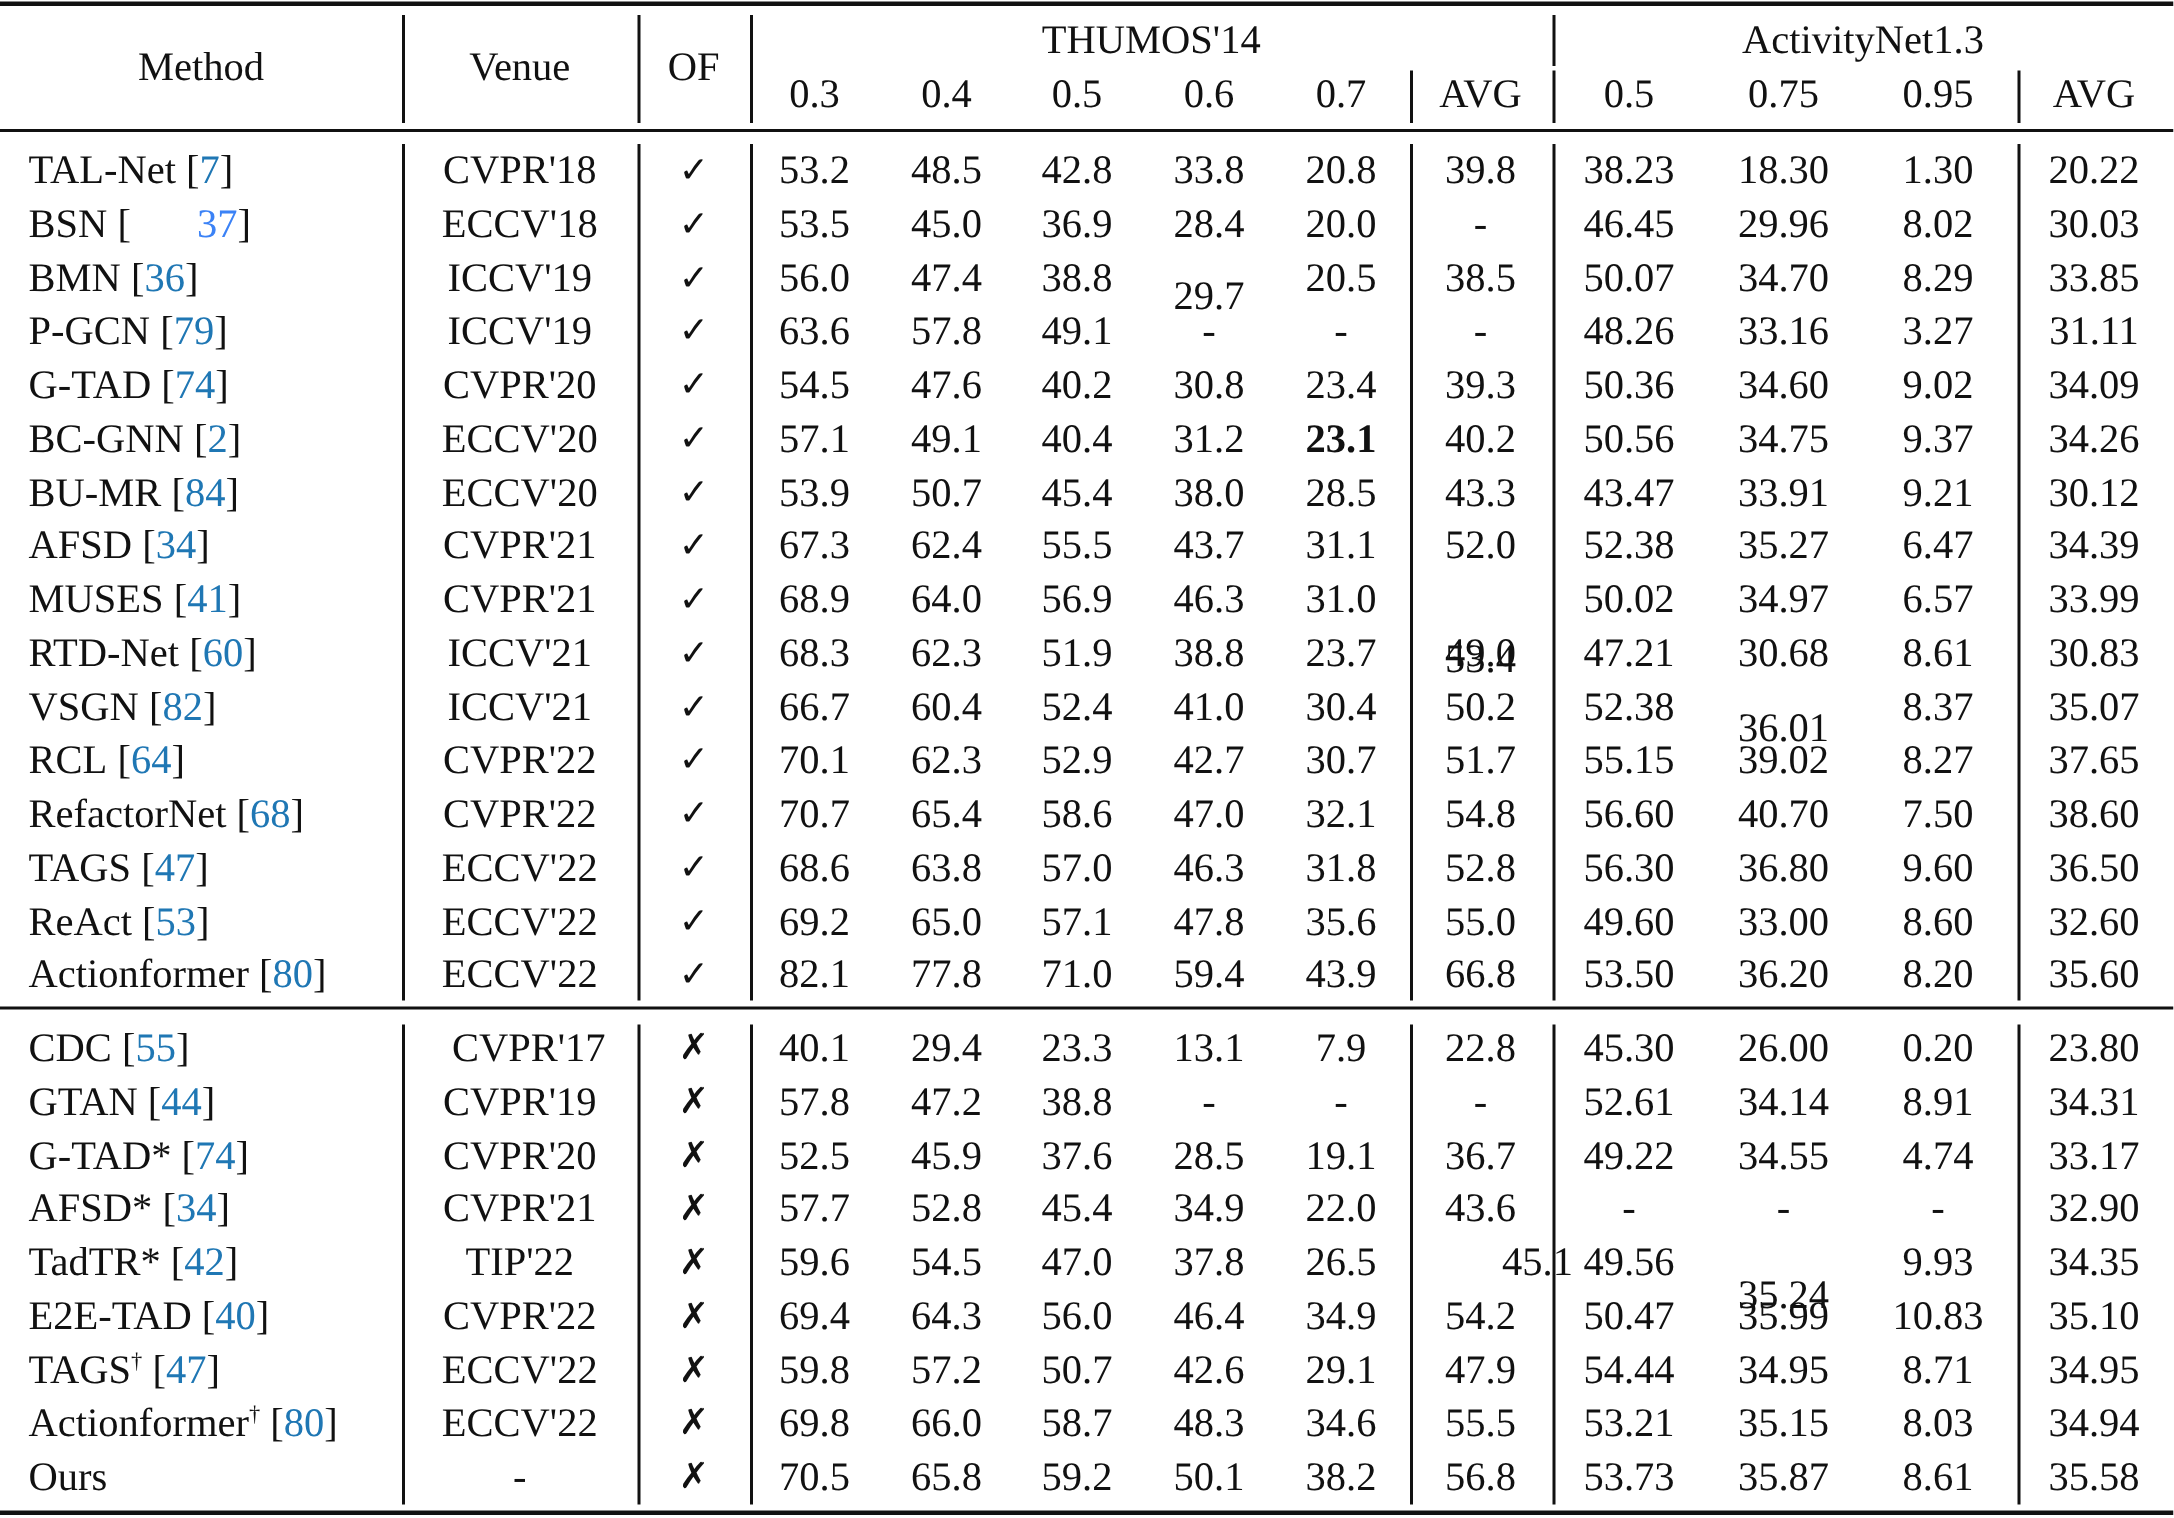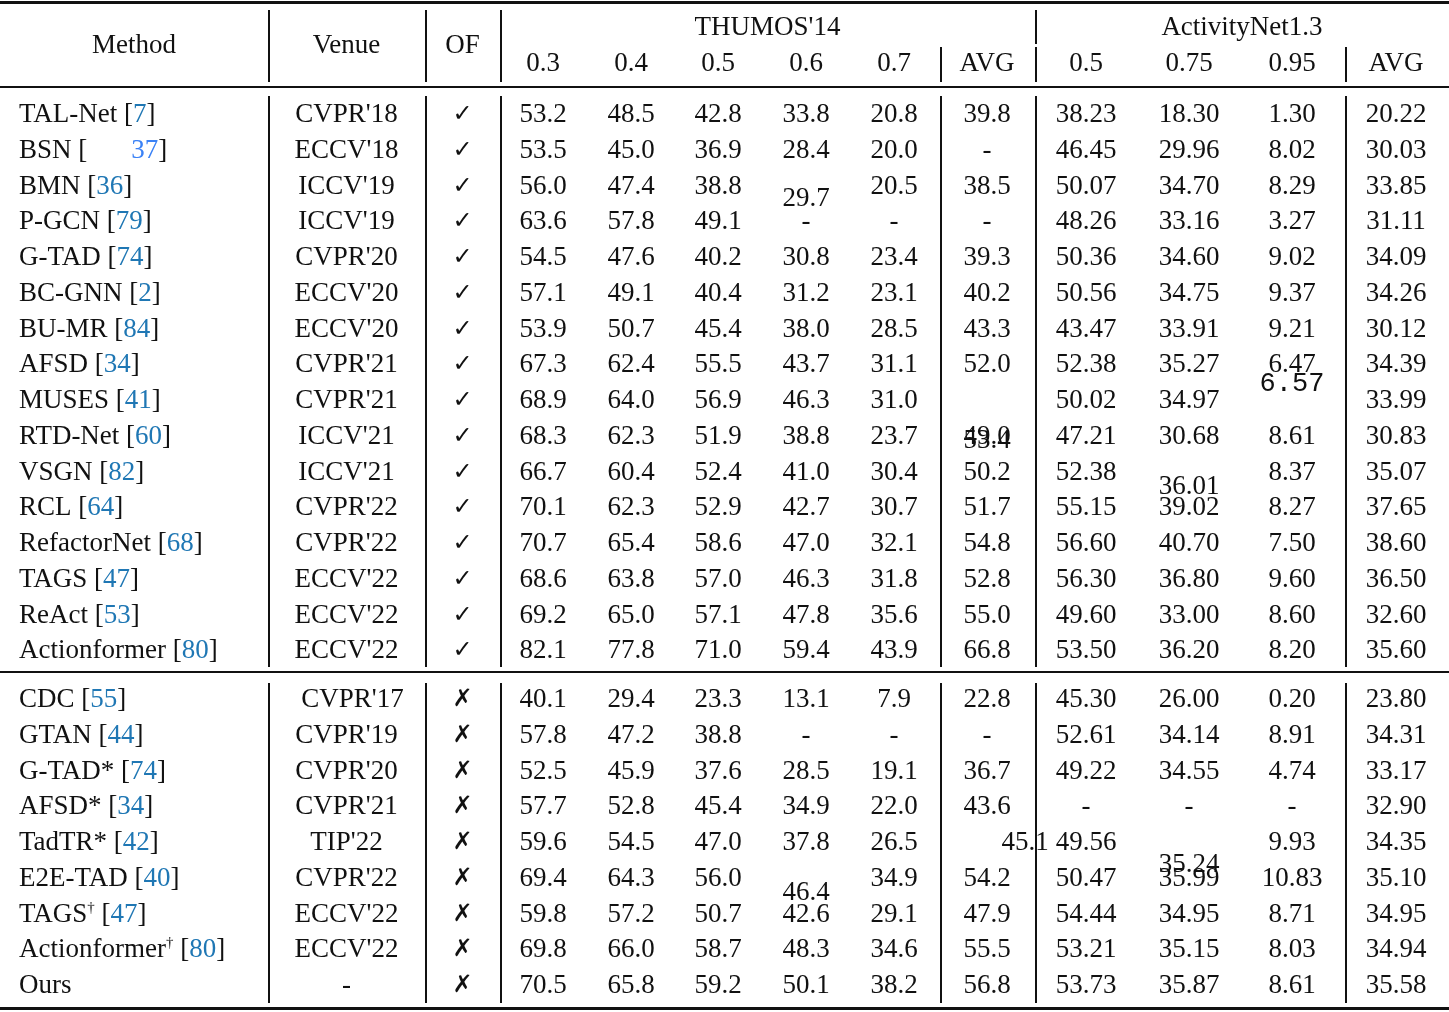--- a/index.html
+++ b/index.html
@@ -150,21 +150,21 @@
         <div class="cell" style="left: 1341px; width: 110px; top: 240px;">34.09</div>
       </div>
       <div>
         <div class="cell left" style="left: 19px; width: 248px; top: 275.75px;"><span>BC-GNN</span><span>&nbsp;[</span><span class="ref" style="color: rgb(31, 119, 180);">2</span><span>]</span></div>
         <div class="cell" style="left: 268px; width: 157px; top: 275.75px;">ECCV'20</div>
         <div class="cell mark" style="left: 425px; width: 75px; top: 275.75px;">✓</div>
         <div class="cell" style="left: 493px; width: 100px; top: 275.75px;">57.1</div>
         <div class="cell" style="left: 581px; width: 100px; top: 275.75px;">49.1</div>
         <div class="cell" style="left: 668px; width: 100px; top: 275.75px;">40.4</div>
         <div class="cell" style="left: 756px; width: 100px; top: 275.75px;">31.2</div>
-        <div class="cell" style="left: 844px; width: 100px; top: 275.75px;">23.1</div>
+        <div class="cell" style="left: 844px; width: 100px; top: 275.75px; font-weight: bold;">23.1</div>
         <div class="cell" style="left: 937px; width: 100px; top: 275.75px;">40.2</div>
         <div class="cell" style="left: 1031px; width: 110px; top: 275.75px;">50.56</div>
         <div class="cell" style="left: 1134px; width: 110px; top: 275.75px;">34.75</div>
         <div class="cell" style="left: 1237px; width: 110px; top: 275.75px;">9.37</div>
         <div class="cell" style="left: 1341px; width: 110px; top: 275.75px;">34.26</div>
       </div>
       <div>
         <div class="cell left" style="left: 19px; width: 248px; top: 311.5px;"><span>BU-MR</span><span>&nbsp;[</span><span class="ref" style="color: rgb(31, 119, 180);">84</span><span>]</span></div>
         <div class="cell" style="left: 268px; width: 157px; top: 311.5px;">ECCV'20</div>
         <div class="cell mark" style="left: 425px; width: 75px; top: 311.5px;">✓</div>
@@ -199,21 +199,21 @@
         <div class="cell" style="left: 268px; width: 157px; top: 383px;">CVPR'21</div>
         <div class="cell mark" style="left: 425px; width: 75px; top: 383px;">✓</div>
         <div class="cell" style="left: 493px; width: 100px; top: 383px;">68.9</div>
         <div class="cell" style="left: 581px; width: 100px; top: 383px;">64.0</div>
         <div class="cell" style="left: 668px; width: 100px; top: 383px;">56.9</div>
         <div class="cell" style="left: 756px; width: 100px; top: 383px;">46.3</div>
         <div class="cell" style="left: 844px; width: 100px; top: 383px;">31.0</div>
         <div class="cell" style="left: 937px; width: 100px; top: 383px; margin-top: 40px;">53.4</div>
         <div class="cell" style="left: 1031px; width: 110px; top: 383px;">50.02</div>
         <div class="cell" style="left: 1134px; width: 110px; top: 383px;">34.97</div>
-        <div class="cell" style="left: 1237px; width: 110px; top: 368px; font-family: Liberation Mono, monospace;">6.57</div>
+        <div class="cell" style="left: 1237px; width: 110px; top: 383px;">6.57</div>
         <div class="cell" style="left: 1341px; width: 110px; top: 383px;">33.99</div>
       </div>
       <div>
         <div class="cell left" style="left: 19px; width: 248px; top: 418.75px;"><span>RTD-Net</span><span>&nbsp;[</span><span class="ref" style="color: rgb(31, 119, 180);">60</span><span>]</span></div>
         <div class="cell" style="left: 268px; width: 157px; top: 418.75px;">ICCV'21</div>
         <div class="cell mark" style="left: 425px; width: 75px; top: 418.75px;">✓</div>
         <div class="cell" style="left: 493px; width: 100px; top: 418.75px;">68.3</div>
         <div class="cell" style="left: 581px; width: 100px; top: 418.75px;">62.3</div>
         <div class="cell" style="left: 668px; width: 100px; top: 418.75px;">51.9</div>
         <div class="cell" style="left: 756px; width: 100px; top: 418.75px;">38.8</div>
@@ -389,21 +389,21 @@
         <div class="cell" style="left: 1237px; width: 110px; top: 825px;">9.93</div>
         <div class="cell" style="left: 1341px; width: 110px; top: 825px;">34.35</div>
       </div>
       <div>
         <div class="cell left" style="left: 19px; width: 248px; top: 860.75px;"><span>E2E-TAD</span><span>&nbsp;[</span><span class="ref" style="color: rgb(31, 119, 180);">40</span><span>]</span></div>
         <div class="cell" style="left: 268px; width: 157px; top: 860.75px;">CVPR'22</div>
         <div class="cell mark" style="left: 425px; width: 75px; top: 860.75px;">✗</div>
         <div class="cell" style="left: 493px; width: 100px; top: 860.75px;">69.4</div>
         <div class="cell" style="left: 581px; width: 100px; top: 860.75px;">64.3</div>
         <div class="cell" style="left: 668px; width: 100px; top: 860.75px;">56.0</div>
-        <div class="cell" style="left: 756px; width: 100px; top: 860.75px; margin-top: 14px;">46.4</div>
+        <div class="cell" style="left: 756px; width: 100px; top: 860.75px;">46.4</div>
         <div class="cell" style="left: 844px; width: 100px; top: 860.75px;">34.9</div>
         <div class="cell" style="left: 937px; width: 100px; top: 860.75px;">54.2</div>
         <div class="cell" style="left: 1031px; width: 110px; top: 860.75px;">50.47</div>
         <div class="cell" style="left: 1134px; width: 110px; top: 860.75px;">35.99</div>
         <div class="cell" style="left: 1237px; width: 110px; top: 860.75px;">10.83</div>
         <div class="cell" style="left: 1341px; width: 110px; top: 860.75px;">35.10</div>
       </div>
       <div>
         <div class="cell left" style="left: 19px; width: 248px; top: 896.5px;"><span>TAGS</span><sup>†</sup><span>&nbsp;[</span><span class="ref" style="color: rgb(31, 119, 180);">47</span><span>]</span></div>
         <div class="cell" style="left: 268px; width: 157px; top: 896.5px;">ECCV'22</div>

